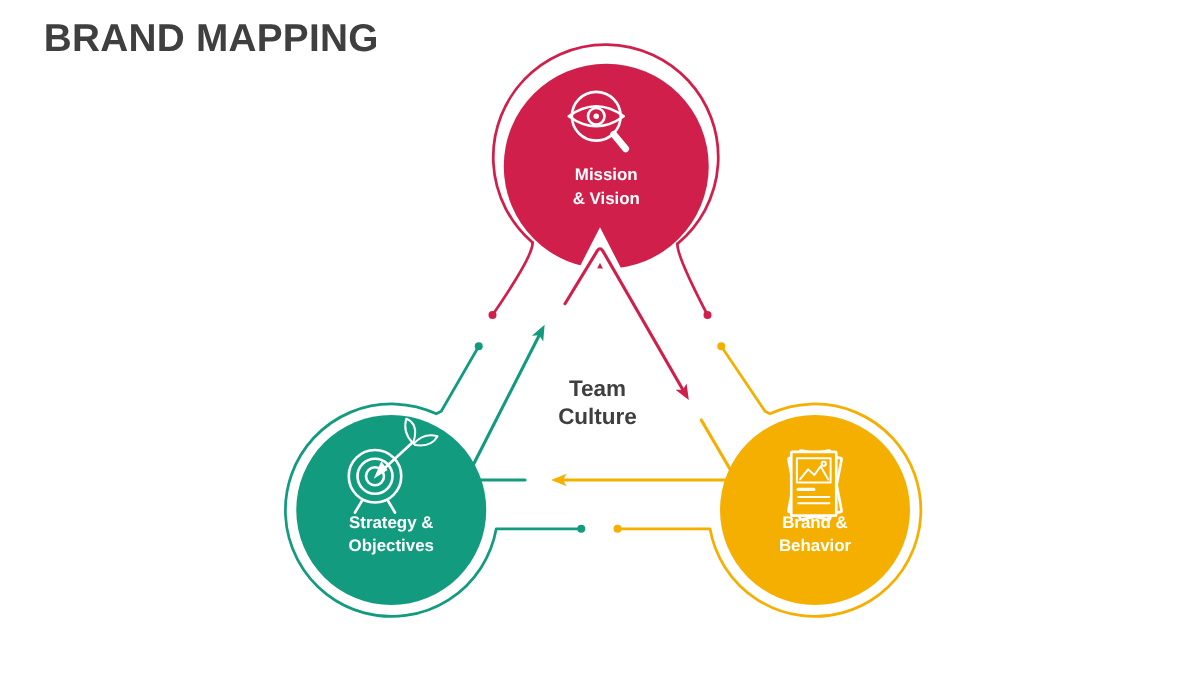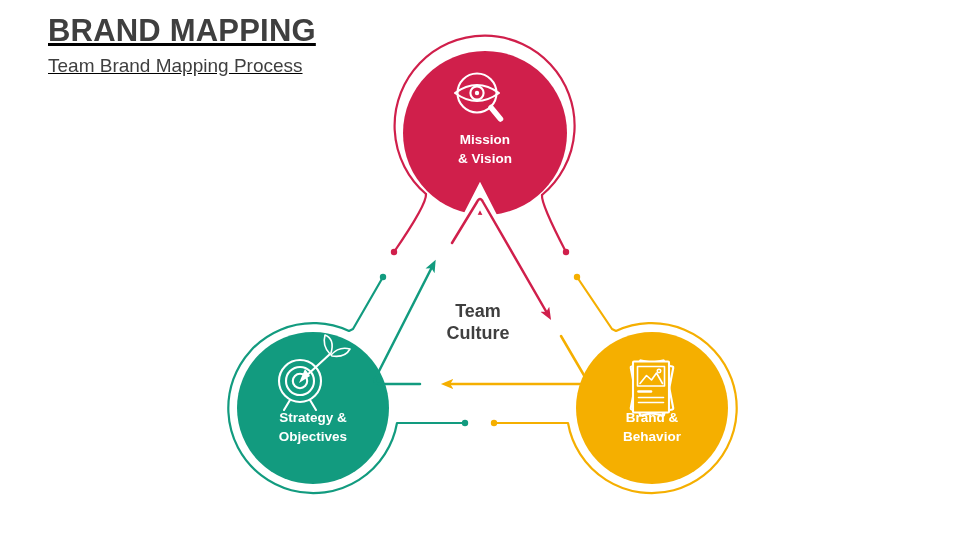--- a/index.html
+++ b/index.html
@@ -1,18 +1,18 @@
 <!DOCTYPE html>
 <html style="--crimson: #D01F4B; --green: #129B7F; --amber: #F5AF00; --text: #3F3F3F;"><head>
 <meta charset="utf-8">
 <style>
   html,body{margin:0;padding:0;background:#fff;}
   body{width:960px;height:540px;position:relative;overflow:hidden;
        font-family:"Liberation Sans",sans-serif;}
-  .header{position:absolute;left:48px;top:14px;text-decoration:underline;}
+  .header{position:absolute;left:35px;top:14px;}
   .title{font-size:31px;font-weight:700;color:var(--text);letter-spacing:.2px;line-height:1.1;}
   .subtitle{font-size:19px;font-weight:400;color:var(--text);margin-top:7px;}
   svg.diagram{position:absolute;left:0;top:0;}
   .fill-crimson{fill:var(--crimson);}
   .fill-green{fill:var(--green);}
   .fill-amber{fill:var(--amber);}
   .stroke-crimson{stroke:var(--crimson);fill:none;}
   .stroke-green{stroke:var(--green);fill:none;}
   .stroke-amber{stroke:var(--amber);fill:none;}
   .conn{stroke-width:2.2;stroke-linecap:round;stroke-linejoin:round;}
@@ -24,21 +24,20 @@
   .node-label{fill:#fff;font-size:13.5px;font-weight:700;text-anchor:middle;
               font-family:"Liberation Sans",sans-serif;}
   .center-label{fill:var(--text);font-size:18px;font-weight:700;text-anchor:middle;
               font-family:"Liberation Sans",sans-serif;}
 </style>
 </head>
 <body>
 
 <div class="header">
   <div class="title">BRAND MAPPING</div>
-  <div class="subtitle">Team Brand Mapping Process</div>
 </div>
 
 <svg class="diagram" width="960" height="540" viewBox="0 0 960 540">
   <defs>
     <marker id="ah-crimson" viewBox="0 0 12 12" refX="4" refY="6" markerWidth="13" markerHeight="13" markerUnits="userSpaceOnUse" orient="auto">
       <path d="M0,1.3 L11.5,6 L0,10.7 L2.8,6 Z" class="fill-crimson"></path>
     </marker>
     <marker id="ah-green" viewBox="0 0 12 12" refX="4" refY="6" markerWidth="13" markerHeight="13" markerUnits="userSpaceOnUse" orient="auto">
       <path d="M0,1.3 L11.5,6 L0,10.7 L2.8,6 Z" class="fill-green"></path>
     </marker>

